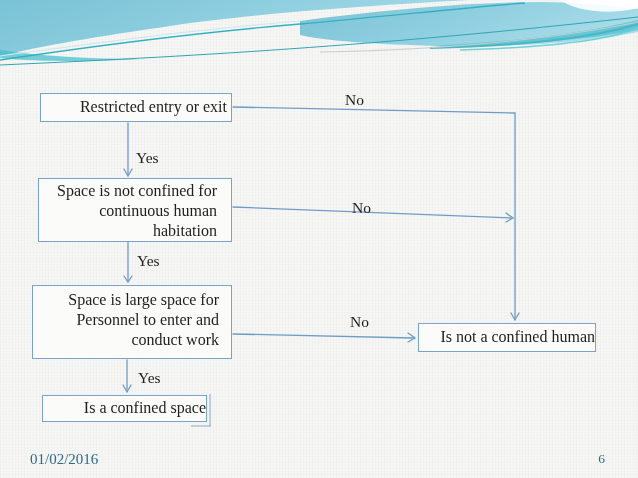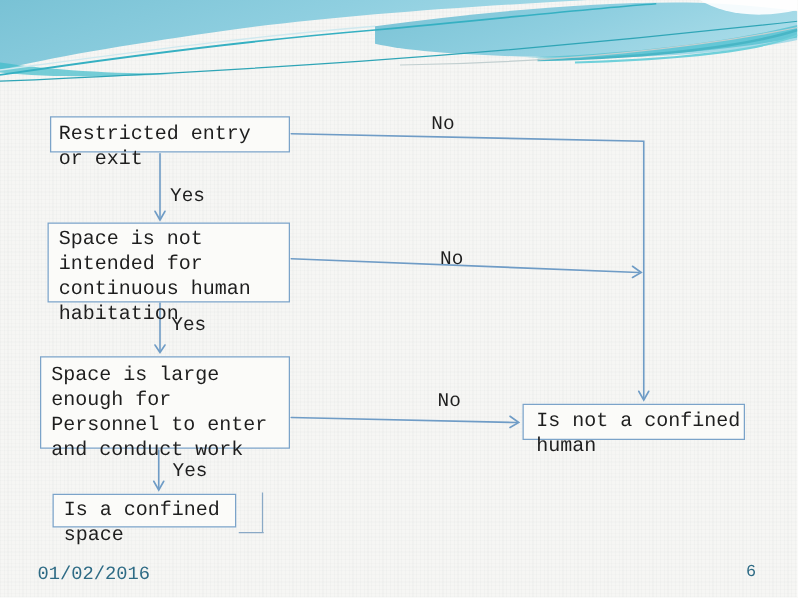--- a/index.html
+++ b/index.html
@@ -4,36 +4,37 @@
 <style>
   html,body{margin:0;padding:0;background:#ffffff;}
   .slide{
     position:relative;
     width:638px;height:478px;
     background:#f6f6f4;
     background-image:
       repeating-linear-gradient(90deg, rgba(200,205,205,0.10) 0 1px, transparent 1px 3px),
       repeating-linear-gradient(0deg, rgba(200,205,205,0.07) 0 1px, transparent 1px 3px);
     overflow:hidden;
-    font-family:Liberation Mono, monospace;
+    font-family:Liberation Serif, serif;
+    text-align:right;
   }
   .wave-header{position:absolute;left:0;top:0;width:638px;height:72px;}
   .connector-layer{position:absolute;left:0;top:0;width:638px;height:478px;z-index:1;pointer-events:none;}
   .node{
     position:absolute;z-index:2;
     box-sizing:border-box;
     border:1.3px solid #7ba3c9;
     background:#fbfbf9;
     color:#1e1e1e;
     font-size:16px;line-height:20px;
   }
   .node-1{left:40px;top:93px;width:192px;height:29px;padding:3px 4px 0 6px;}
   .node-2{left:38px;top:178px;width:194px;height:64px;padding:2px 14px 0 8px;}
   .node-3{left:32px;top:285px;width:200px;height:74px;padding:4px 12px 0 8px;}
-  .node-4{left:42px;top:395px;width:147px;height:27px;padding:2px 0 0 8px;}
+  .node-4{left:42px;top:395px;width:165px;height:27px;padding:2px 0 0 8px;}
   .node-5{left:418px;top:323px;width:178px;height:29px;padding:3px 0 0 10px;}
   .edge-label{
     position:absolute;z-index:2;
     color:#1e1e1e;font-size:15.5px;line-height:17px;
   }
   .lbl-yes1{left:136px;top:149px;}
   .lbl-yes2{left:137px;top:252px;}
   .lbl-yes3{left:138px;top:369px;}
   .lbl-no1{left:345px;top:91px;}
   .lbl-no2{left:352px;top:199px;}
@@ -108,23 +109,23 @@
       <path d="M133,231 L139,232 L136,226"></path>
     </g>
     <g stroke="#8aa9c6" stroke-width="1" fill="none">
 
       <path d="M210,394 L210,426 M191,426 L211,426"></path>
     </g>
   </svg>
 
   <div class="node node-1">Restricted entry or exit</div>
 
-  <div class="node node-2">Space is not intended for continuous human habitation</div>
+  <div class="node node-2">Space is not confined for continuous human habitation</div>
 
-  <div class="node node-3">Space is large enough for Personnel to enter and conduct work</div>
+  <div class="node node-3">Space is large space for Personnel to enter and conduct work</div>
 
   <div class="node node-4">Is a confined space</div>
 
   <div class="node node-5">Is not a confined human</div>
 
   <div class="edge-label lbl-yes1">Yes</div>
   <div class="edge-label lbl-yes2">Yes</div>
   <div class="edge-label lbl-yes3">Yes</div>
   <div class="edge-label lbl-no1">No</div>
   <div class="edge-label lbl-no2">No</div>

